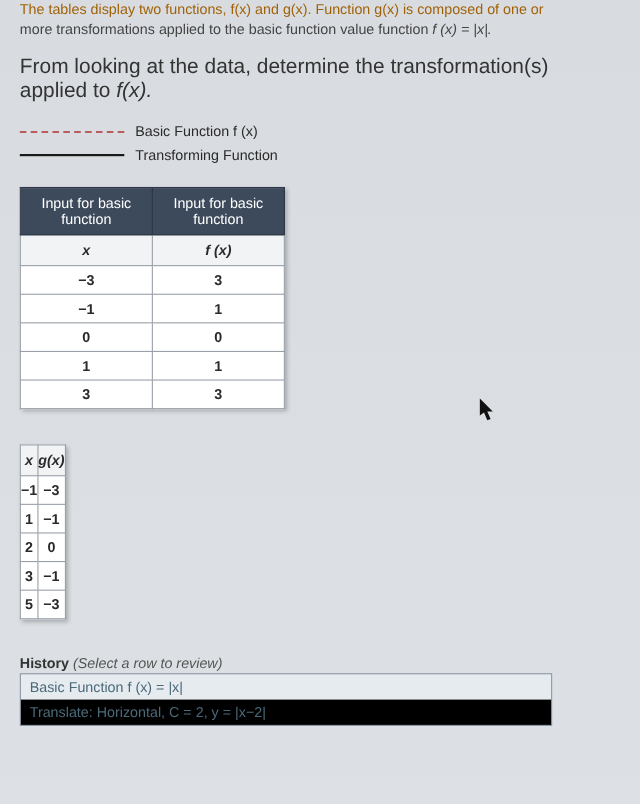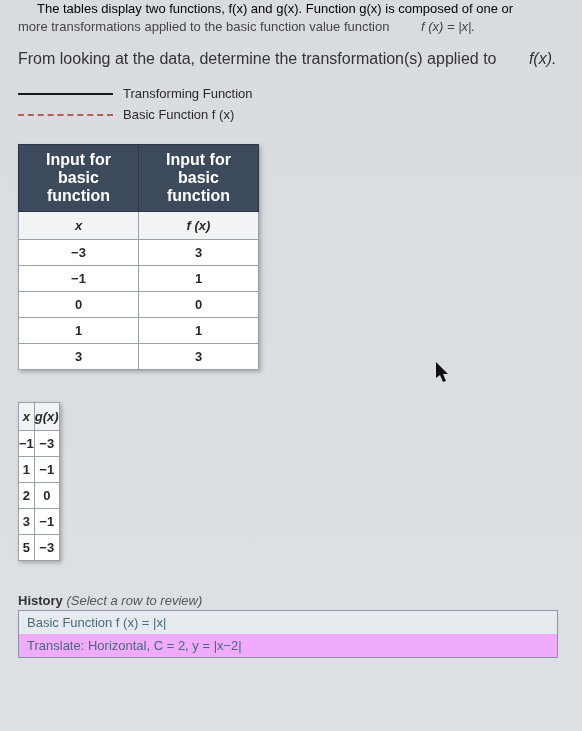--- a/index.html
+++ b/index.html
@@ -7,40 +7,40 @@
       width: 582px;
       height: 731px;
       background: linear-gradient(to bottom, #d8dce0 0%, #dde1e5 100%);
       font-family: Arial, sans-serif;
       color: #2a2a2a;
       padding: 0 18px;
       position: relative;
       overflow: hidden;
     }
     .intro { font-size: 13px; line-height: 1.4; color: #444; margin-bottom: 14px; }
-    .intro .line1 { color: #000000; margin-left: 19px; }
-    .question { font-size: 16px; margin-bottom: 18px; color: #333; }
+    .intro .line1 { color: #a16207; }
+    .question { font-size: 19px; margin-bottom: 18px; color: #333; }
     .legend { margin-bottom: 22px; }
     .legend-row { display: flex; align-items: center; margin-bottom: 6px; font-size: 13px; }
     .legend-line { width: 95px; height: 0; margin-right: 10px; }
     .dashed { border-top: 2px dashed #b85c5c; }
     .solid  { border-top: 2px solid #1a1a1a; }
-    .ital { font-style: italic; margin-left: 28px; }
+    .ital { font-style: italic; }
 
     table.data {
       border-collapse: collapse;
       margin-bottom: 32px;
       box-shadow: 2px 2px 4px rgba(0,0,0,.25);
       background: #fff;
     }
     table.data th {
       background: #3d4a5c;
       color: #fff;
-      font-weight: bold;
-      font-size: 16px;
+      font-weight: normal;
+      font-size: 13px;
       text-align: center;
       padding: 6px 10px;
       border: 1px solid #2c3644;
       width: 120px;
     }
     table.data .subhead td {
       background: #f2f3f5;
       font-weight: bold;
       font-style: italic;
       text-align: center;
@@ -57,29 +57,29 @@
       background: #fff;
     }
 
     .history { margin-top: 4px; }
     .history-title { font-size: 13px; color: #333; margin-bottom: 2px; }
     .history-title .sel { font-style: italic; color: #555; }
     .history-box {
       border: 1px solid #8a95a3;
       background: #e6ebef;
       padding: 0;
-      width: 540px;
+      width: 484px;
     }
     .history-box .hrow {
       padding: 4px 8px;
       font-size: 13px;
       color: #4a6a7a;
     }
     .history-box .hrow.sel {
-      background: #f0abfc;
+      background: #000000;
     }
 
     .cursor {
       position: absolute;
       left: 436px;
       top: 362px;
       font-size: 20px;
       color: #111;
       pointer-events: none;
     }
@@ -91,26 +91,26 @@
   <span class="line1">The tables display two functions, f(x) and g(x). Function g(x) is composed of one or</span><br>
   <span>more transformations applied to the basic function value function </span><span class="ital">f (x) = |x|.</span>
 </div>
 
 <div class="question">
   <span>From looking at the data, determine the transformation(s) applied to </span><span class="ital">f(x).</span>
 </div>
 
 <div class="legend">
   <div class="legend-row">
+    <div class="legend-line dashed"></div>
+    <span>Basic Function  f (x)</span>
+  </div>
+  <div class="legend-row">
     <div class="legend-line solid"></div>
     <span>Transforming Function</span>
-  </div>
-  <div class="legend-row">
-    <div class="legend-line dashed"></div>
-    <span>Basic Function  f (x)</span>
   </div>
 </div>
 
 <table class="data">
   <tbody>
       <tr>
     <th>Input for basic function</th>
     <th>Input for basic function</th>
   </tr>
   <tr class="subhead">

